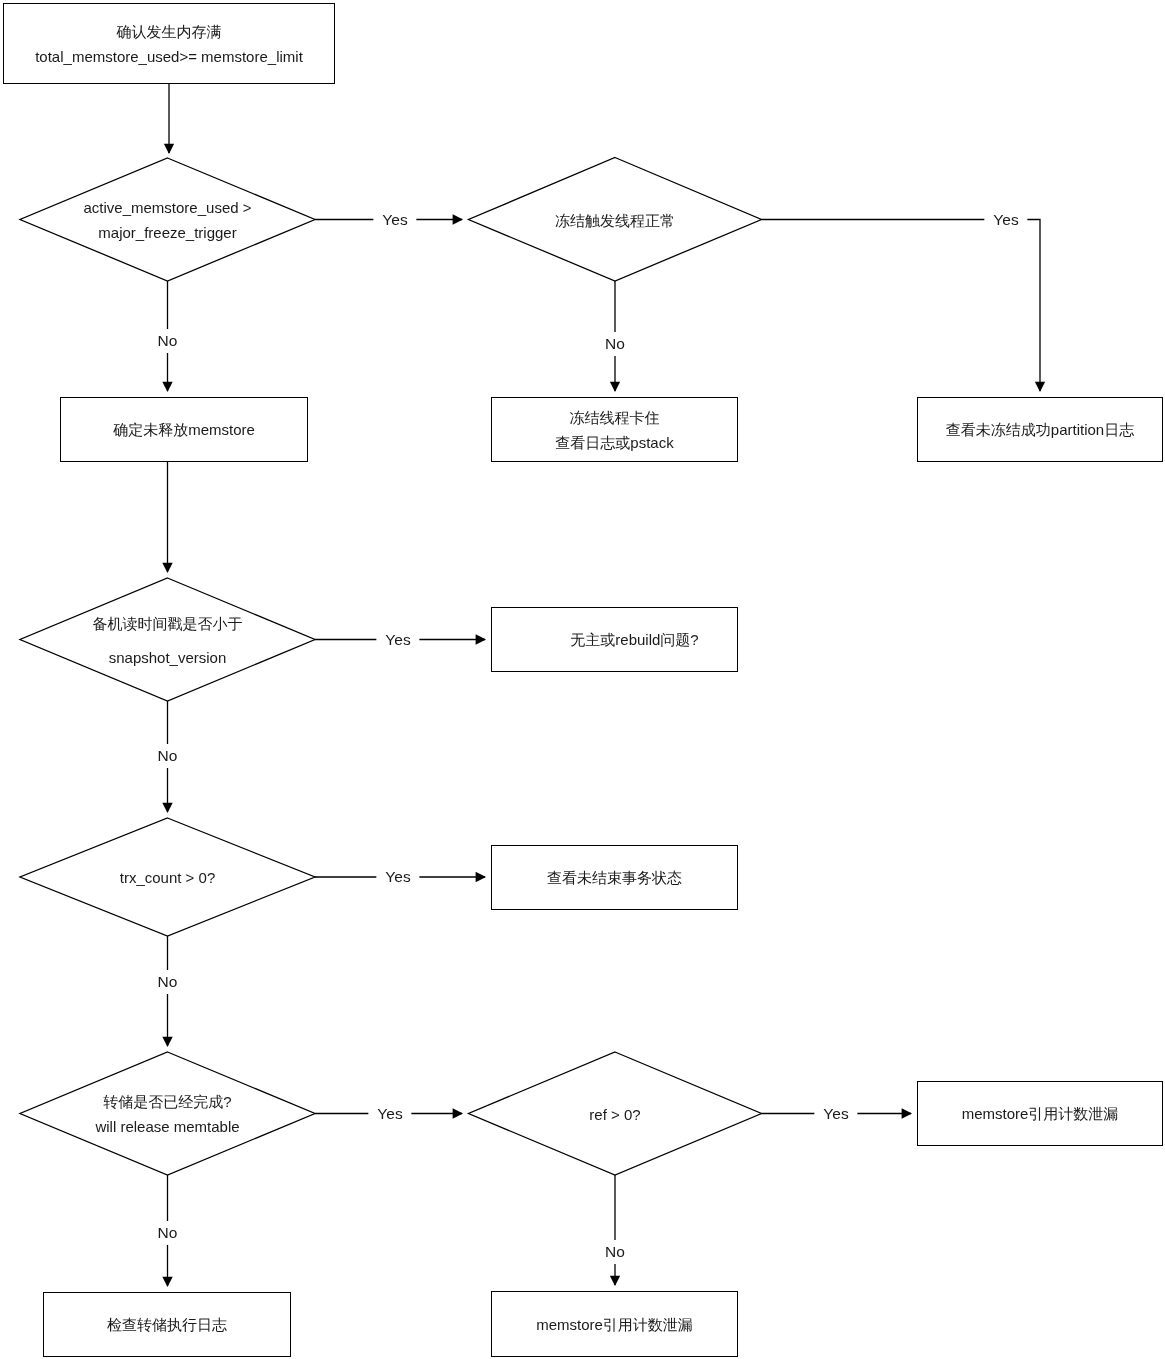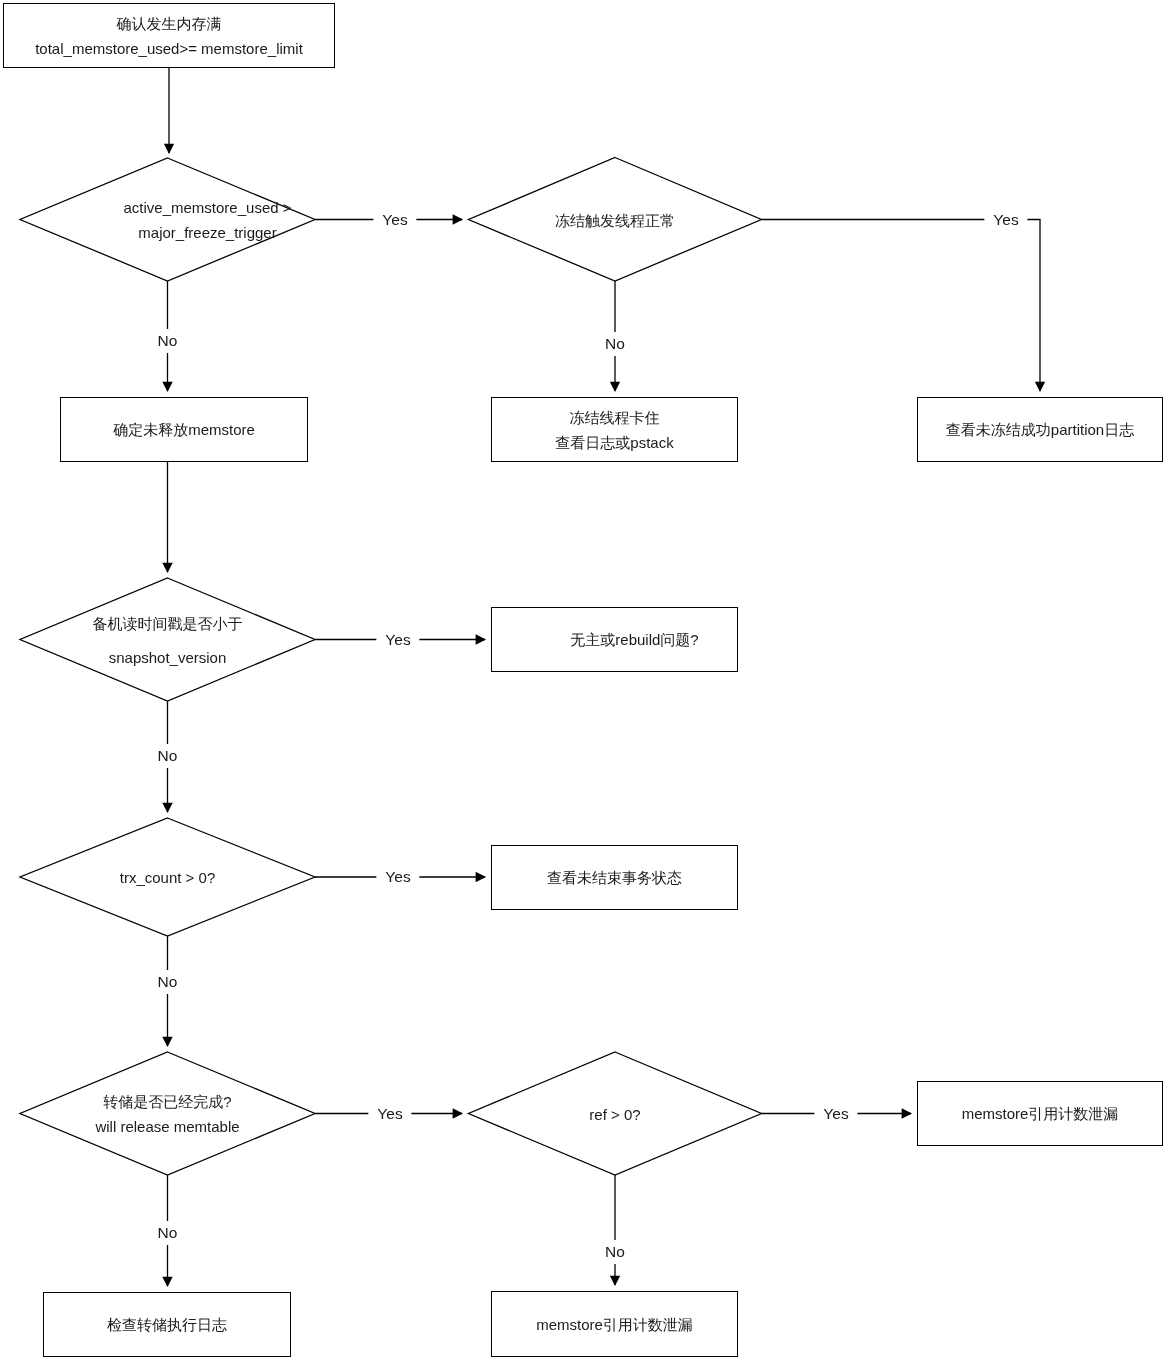--- a/index.html
+++ b/index.html
@@ -80,21 +80,21 @@
     <g stroke="#000000" stroke-width="1.3" fill="#ffffff">
       <polygon points="167.5,158 315,219.5 167.5,281 20,219.5"></polygon>
       <polygon points="615,157.5 761.5,219.5 615,281 468.5,219.5"></polygon>
       <polygon points="167.5,578 315,639.5 167.5,701 20,639.5"></polygon>
       <polygon points="167.5,818 315,877 167.5,936 20,877"></polygon>
       <polygon points="167.5,1052 315,1113.5 167.5,1175 20,1113.5"></polygon>
       <polygon points="615,1052 761.5,1113.5 615,1175 468.5,1113.5"></polygon>
     </g>
   </svg>
 
-  <div class="node box" style="left:3px; top:3px; width:332px; height:65px;">
+  <div class="node box" style="left:3px; top:3px; width:332px; height:81px;">
     <span>确认发生内存满</span>
     <span>total_memstore_used&gt;= memstore_limit</span>
   </div>
 
   <div class="node box" style="left:60px; top:397px; width:248px; height:65px;">
     <span>确定未释放memstore</span>
   </div>
 
   <div class="node box" style="left:491px; top:397px; width:247px; height:65px;">
     <span>冻结线程卡住</span>
@@ -118,21 +118,21 @@
   </div>
 
   <div class="node box" style="left:43px; top:1292px; width:248px; height:65px;">
     <span>检查转储执行日志</span>
   </div>
 
   <div class="node box" style="left:491px; top:1291px; width:247px; height:66px;">
     <span>memstore引用计数泄漏</span>
   </div>
 
-  <div class="diamond-text" style="left:167.5px; top:219.5px;margin-left:40px;">
+  <div class="diamond-text" style="left:167.5px; top:219.5px;">
     <span>active_memstore_used &gt;</span>
     <span>major_freeze_trigger</span>
   </div>
 
   <div class="diamond-text" style="left:615px; top:219.5px;">
     <span>冻结触发线程正常</span>
   </div>
 
   <div class="diamond-text" style="left:167.5px; top:639.5px;gap:9px;">
     <span>备机读时间戳是否小于</span>

